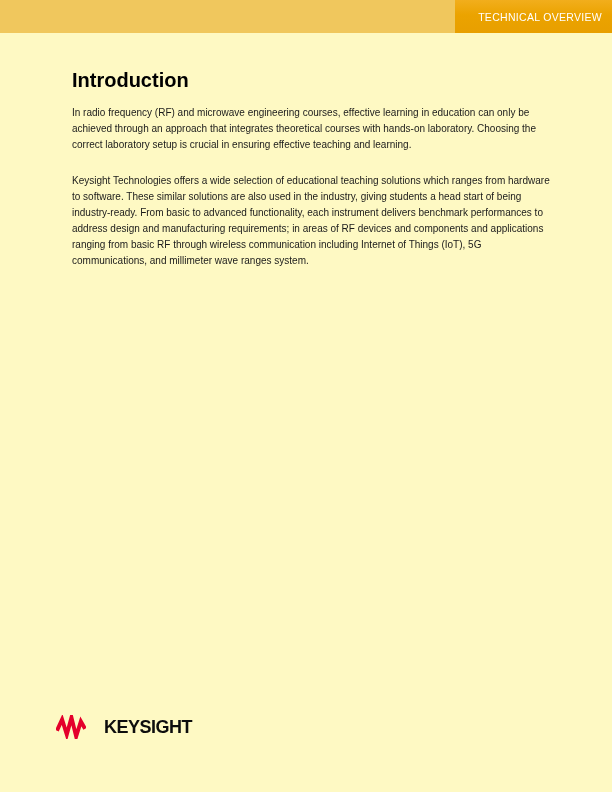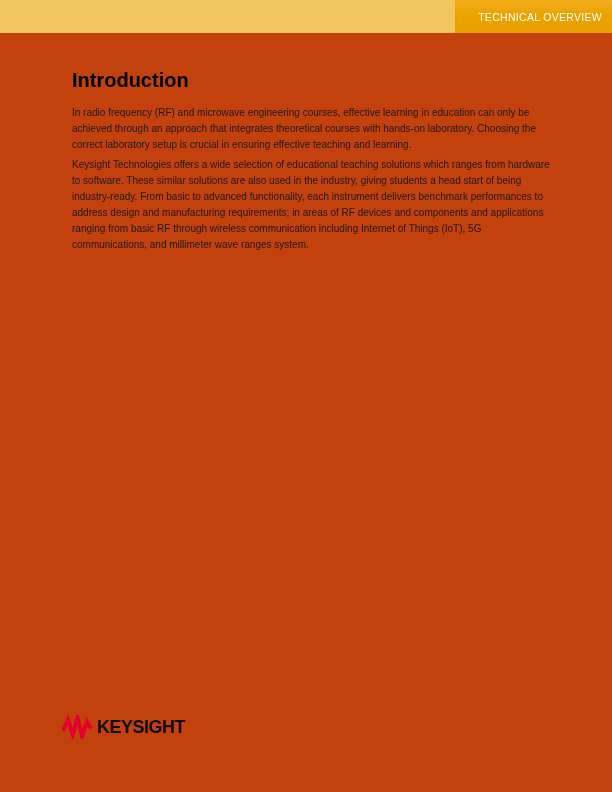--- a/index.html
+++ b/index.html
@@ -1,21 +1,21 @@
 <!DOCTYPE html>
 <html><head>
 <meta charset="utf-8">
 <style>
   * { margin: 0; padding: 0; box-sizing: border-box; }
   html, body { background: #ffffff; }
   .page {
     position: relative;
     width: 612px;
     height: 792px;
-    background: #c2410c;
+    background: #fef9c3;
     overflow: hidden;
     font-family: "Liberation Sans", sans-serif;
     color: #1a1a1a;
   }
   .band {
     position: absolute;
     top: 0; left: 0;
     width: 612px; height: 33px;
     background: #f0c75d;
   }
@@ -59,35 +59,35 @@
     font-weight: normal;
   }
   .section-heading {
     margin-top: 35px;
     font-size: 20px;
     line-height: 24px;
     font-weight: bold;
     color: #000000;
   }
   .body-para {
-    margin-top: 4px;
+    margin-top: 20px;
     font-size: 10px;
     line-height: 16px;
     text-align: left;
     color: #1a1a1a;
   }
   .section-heading + .body-para { margin-top: 13px; }
   .logo {
     position: absolute;
-    left: 62px;
+    left: 56px;
     top: 713px;
     height: 28px;
     display: flex;
     align-items: center;
-    gap: 5px;
+    gap: 18px;
   }
   .spark-svg { display: block; }
   .logo-text {
     font-size: 18px;
     font-weight: bold;
     letter-spacing: -0.5px;
     color: #0d0d0d;
     line-height: 28px;
   }
 </style>

